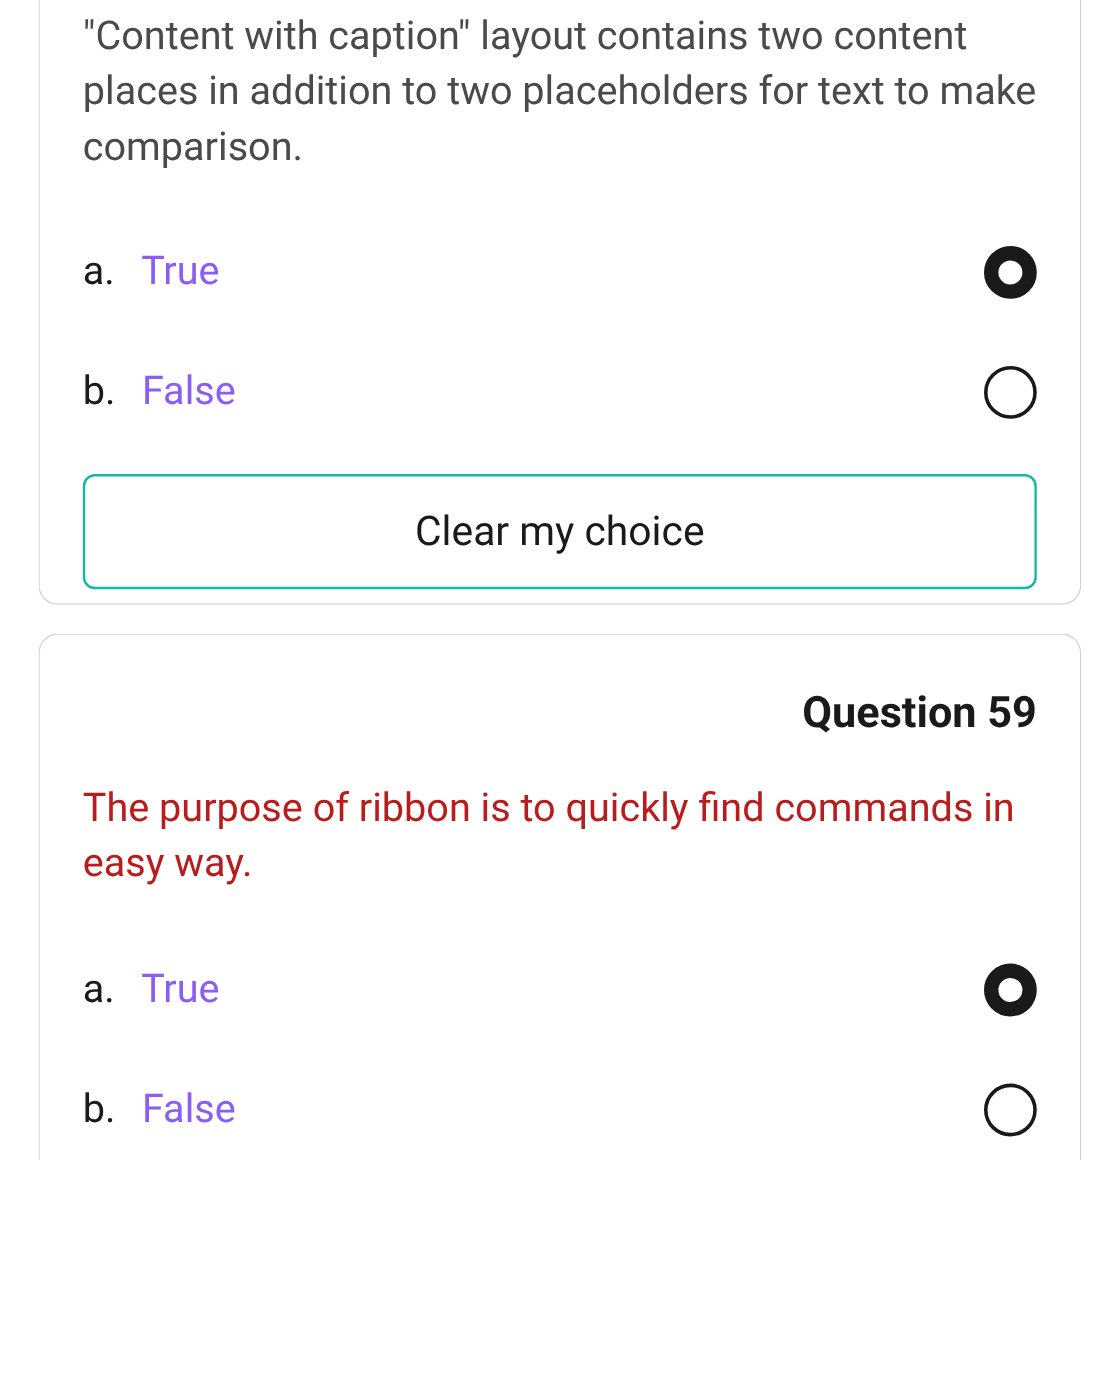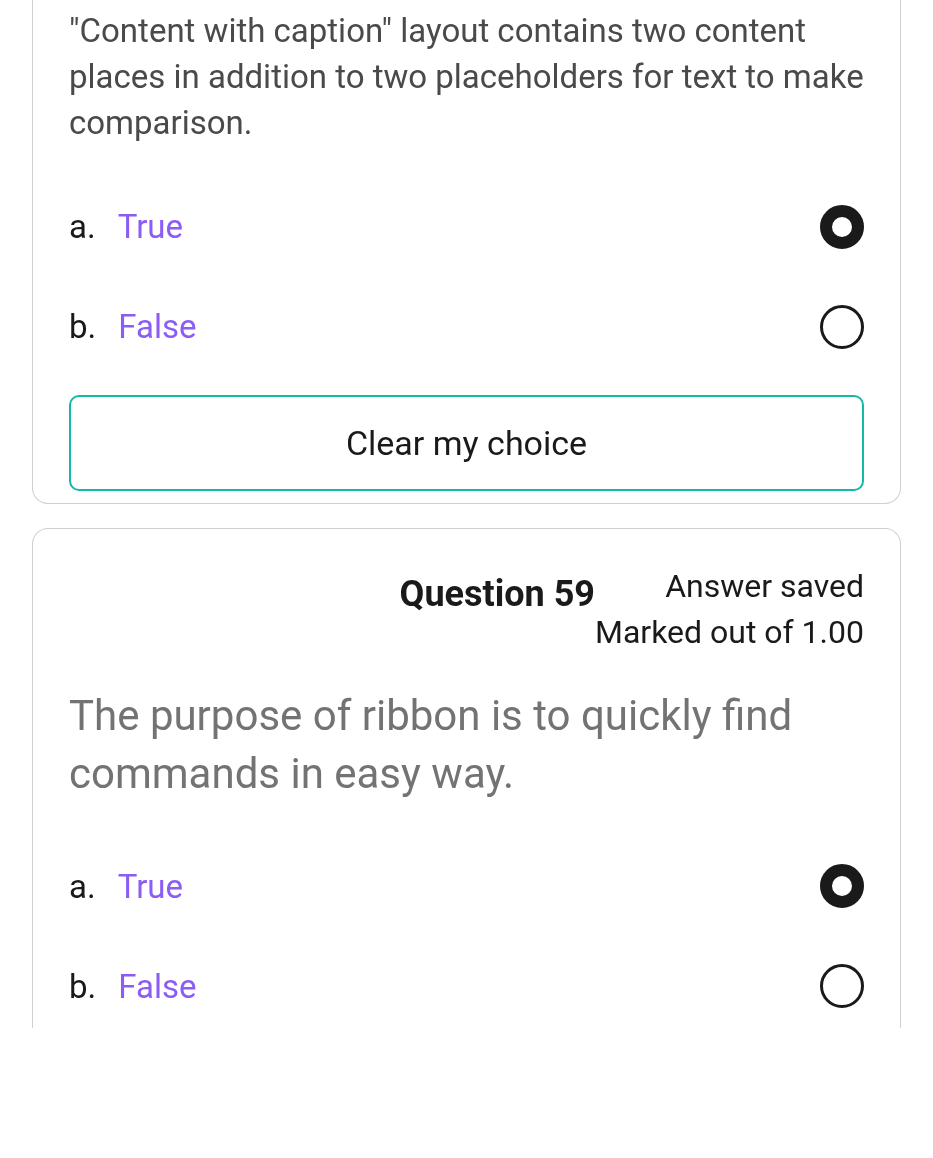--- a/index.html
+++ b/index.html
@@ -104,23 +104,23 @@
     .q-status {
       font-size: 32px;
       color: #1a1a1a;
       margin-bottom: 8px;
     }
     .q-marks {
       font-size: 32px;
       color: #1a1a1a;
     }
     .q2-text {
-      font-size: 42px;
+      font-size: 33px;
       line-height: 1.4;
-      color: #737373;
+      color: #b91c1c;
       padding-bottom: 32px;
     }
   </style>
 </head>
 <body>
 
 <div class="card top">
   <div class="question-text">"Content with caption" layout contains two content places in addition to two placeholders for text to make comparison.</div>
 
   <div class="option">
@@ -138,24 +138,20 @@
     </div>
     <span class="radio"></span>
   </div>
 
   <button class="clear-btn">Clear my choice</button>
 </div>
 
 <div class="card bottom-cut">
   <div class="q-header">
     <div class="q-title">Question 59</div>
-    <div class="q-meta">
-      <div class="q-status">Answer saved</div>
-      <div class="q-marks">Marked out of 1.00</div>
-    </div>
   </div>
 
   <div class="q2-text">The purpose of ribbon is to quickly find commands in easy way.</div>
 
   <div class="option">
     <div class="option-left">
       <span class="option-letter">a.</span>
       <span class="option-label">True</span>
     </div>
     <span class="radio selected"></span>

